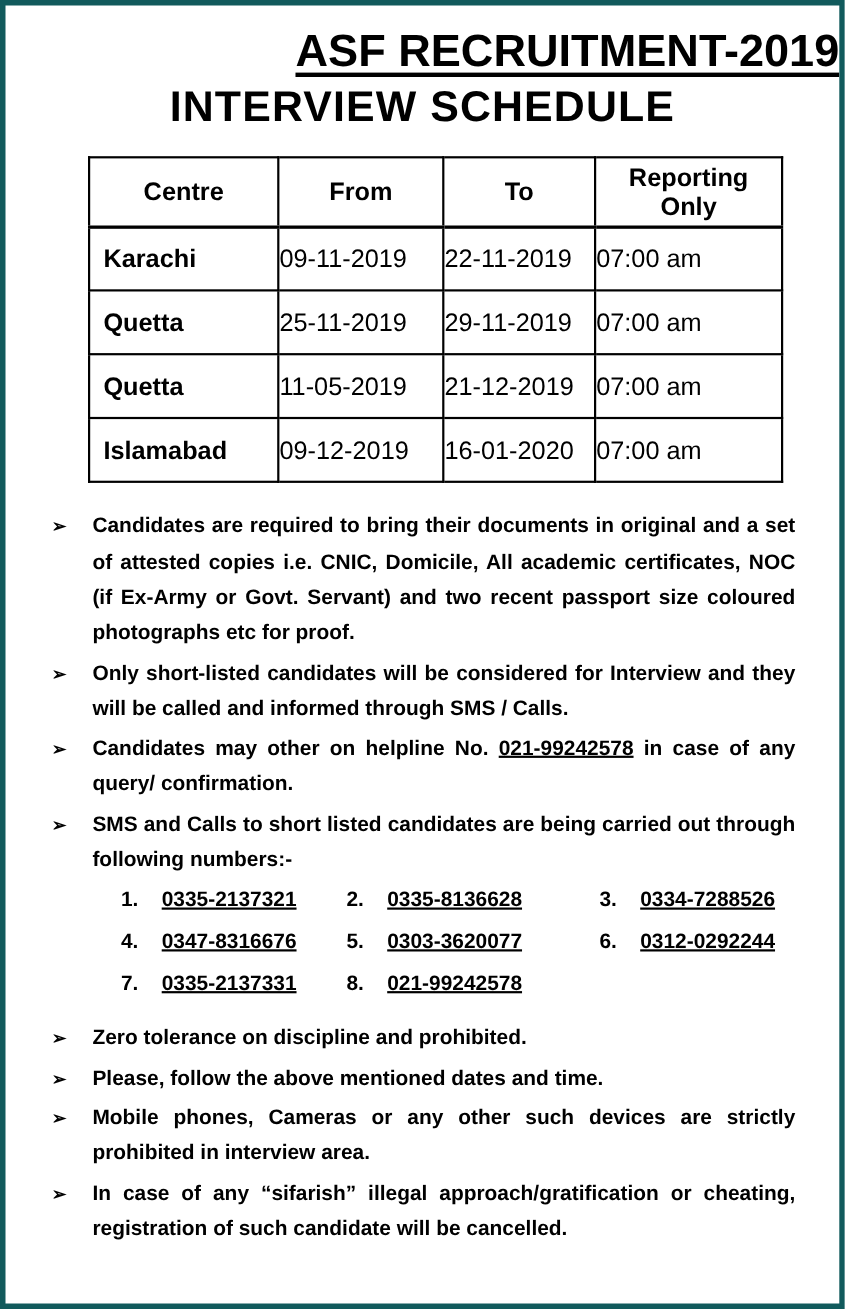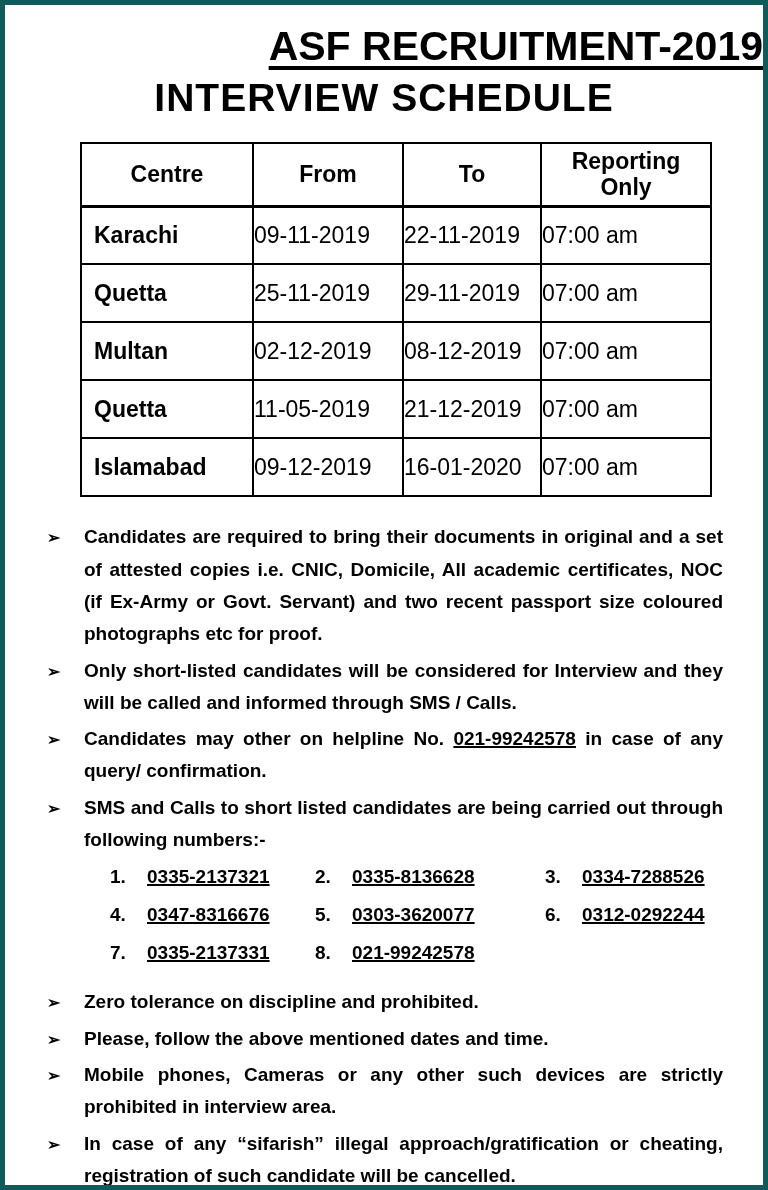--- a/index.html
+++ b/index.html
@@ -138,26 +138,20 @@
         <td class="cell-date">22-11-2019</td>
         <td class="cell-time">07:00 am</td>
       </tr>
       <tr>
         <td class="cell-centre">Quetta</td>
         <td class="cell-date">25-11-2019</td>
         <td class="cell-date">29-11-2019</td>
         <td class="cell-time">07:00 am</td>
       </tr>
       <tr>
-        <td class="cell-centre">Multan</td>
-        <td class="cell-date">02-12-2019</td>
-        <td class="cell-date">08-12-2019</td>
-        <td class="cell-time">07:00 am</td>
-      </tr>
-      <tr>
         <td class="cell-centre">Quetta</td>
         <td class="cell-date">11-05-2019</td>
         <td class="cell-date">21-12-2019</td>
         <td class="cell-time">07:00 am</td>
       </tr>
       <tr>
         <td class="cell-centre">Islamabad</td>
         <td class="cell-date">09-12-2019</td>
         <td class="cell-date">16-01-2020</td>
         <td class="cell-time">07:00 am</td>

